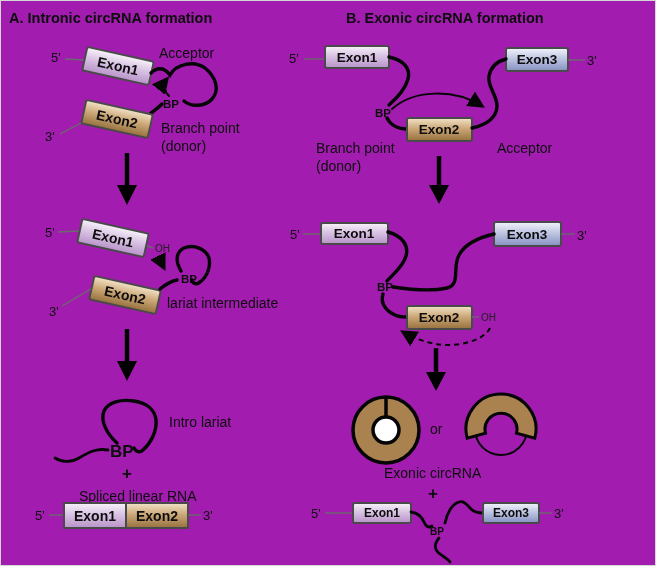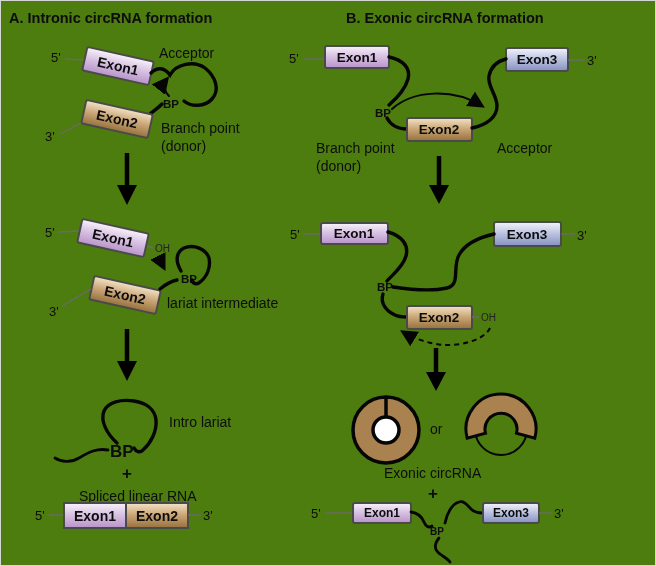--- a/index.html
+++ b/index.html
@@ -1,17 +1,17 @@
 <!DOCTYPE html>
 <html><head>
 <meta charset="utf-8">
 <style>
   html,body{margin:0;padding:0;background:#fff;}
   .fig-wrap{
-    position:relative;width:656px;height:566px;background:#4d7c0f;
+    position:relative;width:656px;height:566px;background:#a21caf;
     border:1px solid #d6d6d6;box-sizing:border-box;overflow:hidden;
     font-family:"Liberation Sans", sans-serif;
   }
   svg{display:block;}
   text{fill:#0d0d0d;font-family:"Liberation Sans", sans-serif;}
   .title{font-size:14.5px;font-weight:bold;}
   .label{font-size:14px;}
   .prime{font-size:13px;}
   .small{font-size:10px;fill:#222;}
   .bp{font-size:11.5px;font-weight:bold;}

